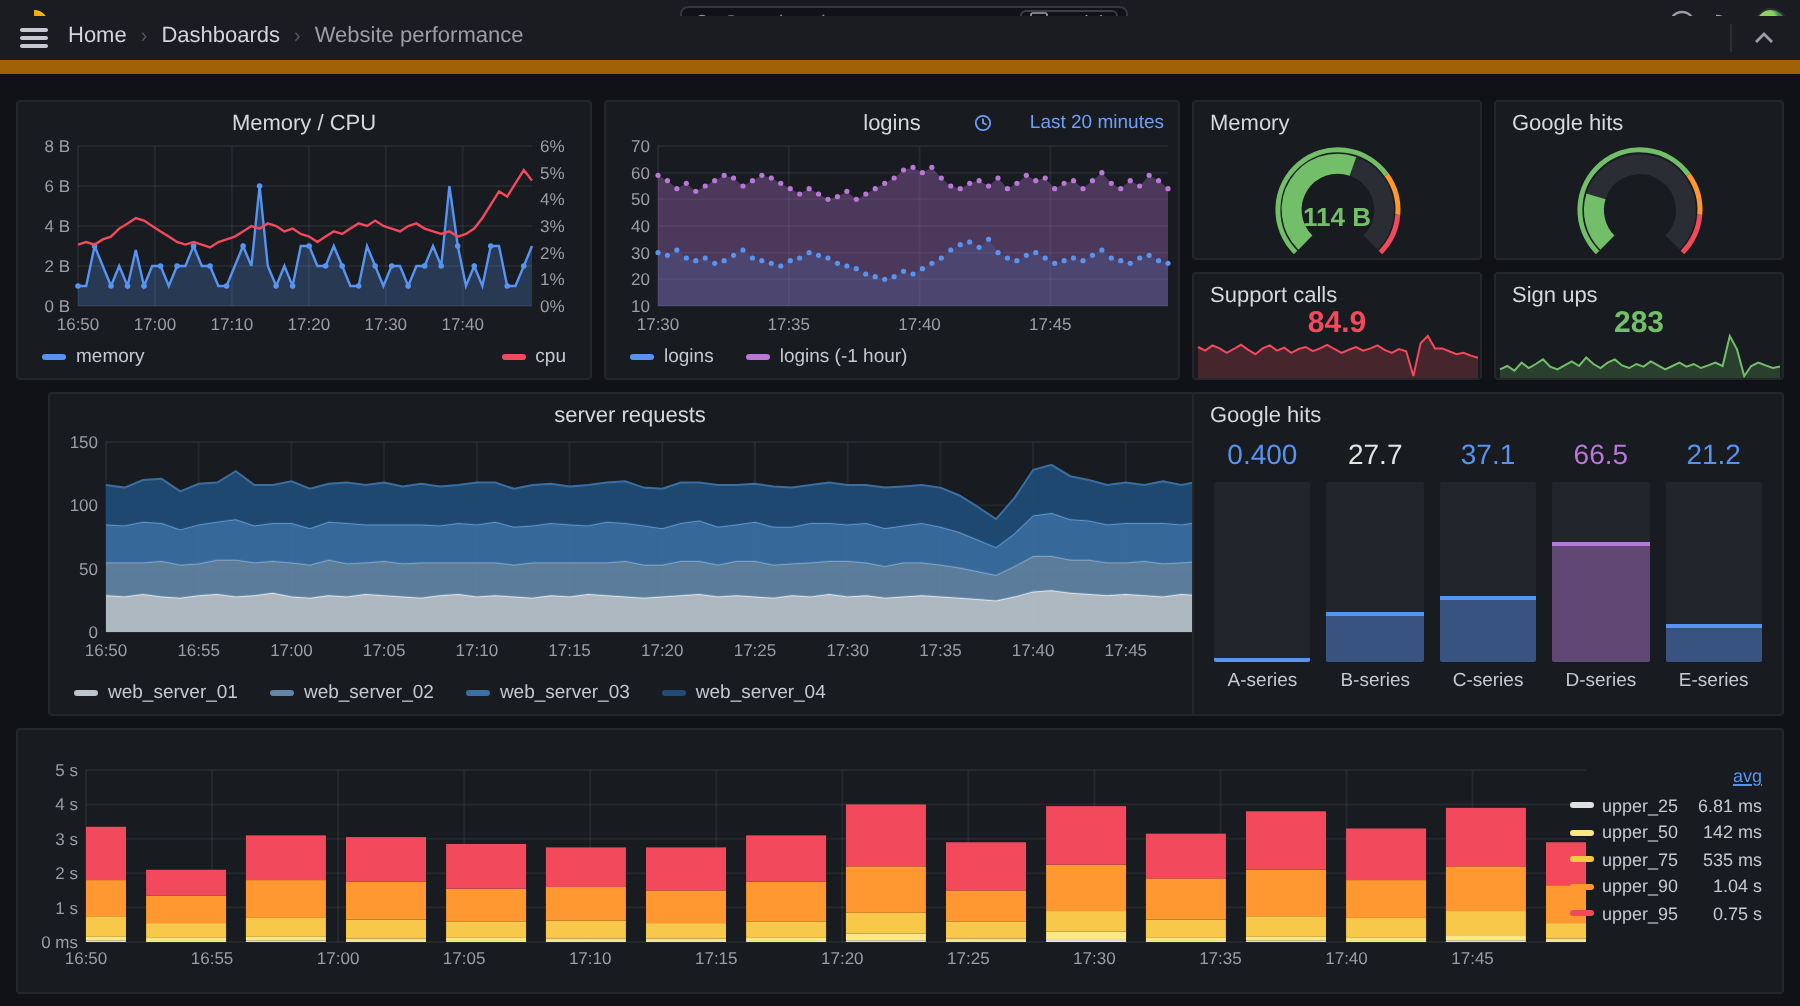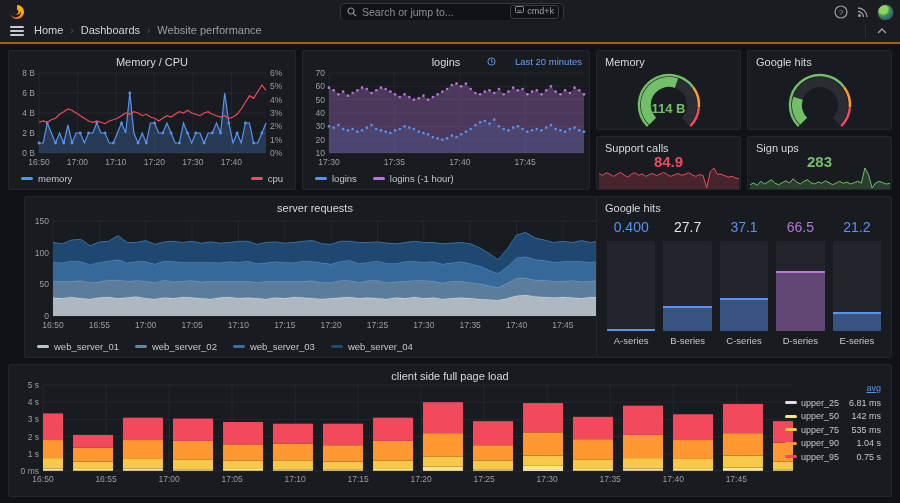--- a/index.html
+++ b/index.html
@@ -1,19 +1,19 @@
 <!DOCTYPE html>
 <html><head>
 <meta charset="utf-8">
 <style>
   html,body{margin:0;padding:0;background:#111217;font-family:"Liberation Sans","DejaVu Sans",sans-serif;}
   #screen{position:relative;width:900px;height:503px;background:#111217;overflow:hidden;color:#ccccdc;}
   
   .topnav{position:absolute;top:0;left:0;width:900px;height:24px;background:#1b1c21;}
-  .subnav{position:absolute;top:20px;left:0;width:900px;height:22px;background:#1b1c21;border-bottom:2px solid #a16207;}
+  .subnav{position:absolute;top:8px;left:0;width:900px;height:22px;background:#1b1c21;border-bottom:7px solid #a16207;}
   .logo{position:absolute;left:9px;top:4px;width:16px;height:16px;}
   .searchbox{position:absolute;left:340px;top:3px;width:224px;height:18px;background:#111217;border:1px solid #36373e;border-radius:4px;display:flex;align-items:center;box-sizing:border-box;padding:0 4px 0 6px;}
   .searchbox .ph{flex:1;font-size:10.5px;color:#8d8f98;margin-left:5px;white-space:nowrap;overflow:hidden;}
   .kbd{display:flex;gap:3px;border:1px solid #3c3e45;border-radius:3px;padding:0 4px;height:12px;font-size:9px;color:#9fa1a8;}
   .navic{position:absolute;top:5px;width:14px;height:14px;color:#9d9da8;}
   .avatar{position:absolute;top:4px;right:6px;width:15px;height:15px;border-radius:50%;background:radial-gradient(circle at 35% 30%,#8fd460 0 30%,#3f8f4f 45%,#2b5d8f 80%);border:1px solid #2e2f35;}
   .hamburger{position:absolute;left:10px;top:6px;width:14px;height:10px;display:flex;flex-direction:column;justify-content:space-between;}
   .hamburger i{display:block;height:1.6px;background:#c7c8d1;border-radius:1px;}
   .crumbs{position:absolute;left:34px;top:4px;font-size:11px;display:flex;gap:7px;align-items:center;}
   .crumbs .sep{color:#55565e;font-size:10px;}
@@ -487,21 +487,20 @@
           <span class="bgval" style="color: rgb(87, 148, 242);">21.2</span>
           <div class="bgbar">
               <div class="bgfill" style="height: 21.2%; background: rgba(87, 148, 242, 0.42); border-top: 2px solid rgb(87, 148, 242);"></div>
             </div>
           <span class="bglabel">E-series</span>
         </div>
       </div>
     </section>
 
     <section class="panel" style="left:8px;top:318px;width:884px;height:133px">
-      <div class="ptitle tcenter">client side full page load</div>
       <svg id="c-pageload" class="plotsvg">
           <line x1="34" x2="784" y1="106" y2="106" stroke="rgba(204,204,220,0.07)"></line>
           <line x1="34" x2="784" y1="88.8" y2="88.8" stroke="rgba(204,204,220,0.07)"></line>
           <line x1="34" x2="784" y1="71.6" y2="71.6" stroke="rgba(204,204,220,0.07)"></line>
           <line x1="34" x2="784" y1="54.4" y2="54.4" stroke="rgba(204,204,220,0.07)"></line>
           <line x1="34" x2="784" y1="37.2" y2="37.2" stroke="rgba(204,204,220,0.07)"></line>
           <line x1="34" x2="784" y1="20" y2="20" stroke="rgba(204,204,220,0.07)"></line>
           <line x1="34" x2="34" y1="20" y2="106" stroke="rgba(204,204,220,0.07)"></line>
           <line x1="97.02521008403362" x2="97.02521008403362" y1="20" y2="106" stroke="rgba(204,204,220,0.07)"></line>
           <line x1="160.05042016806723" x2="160.05042016806723" y1="20" y2="106" stroke="rgba(204,204,220,0.07)"></line>

